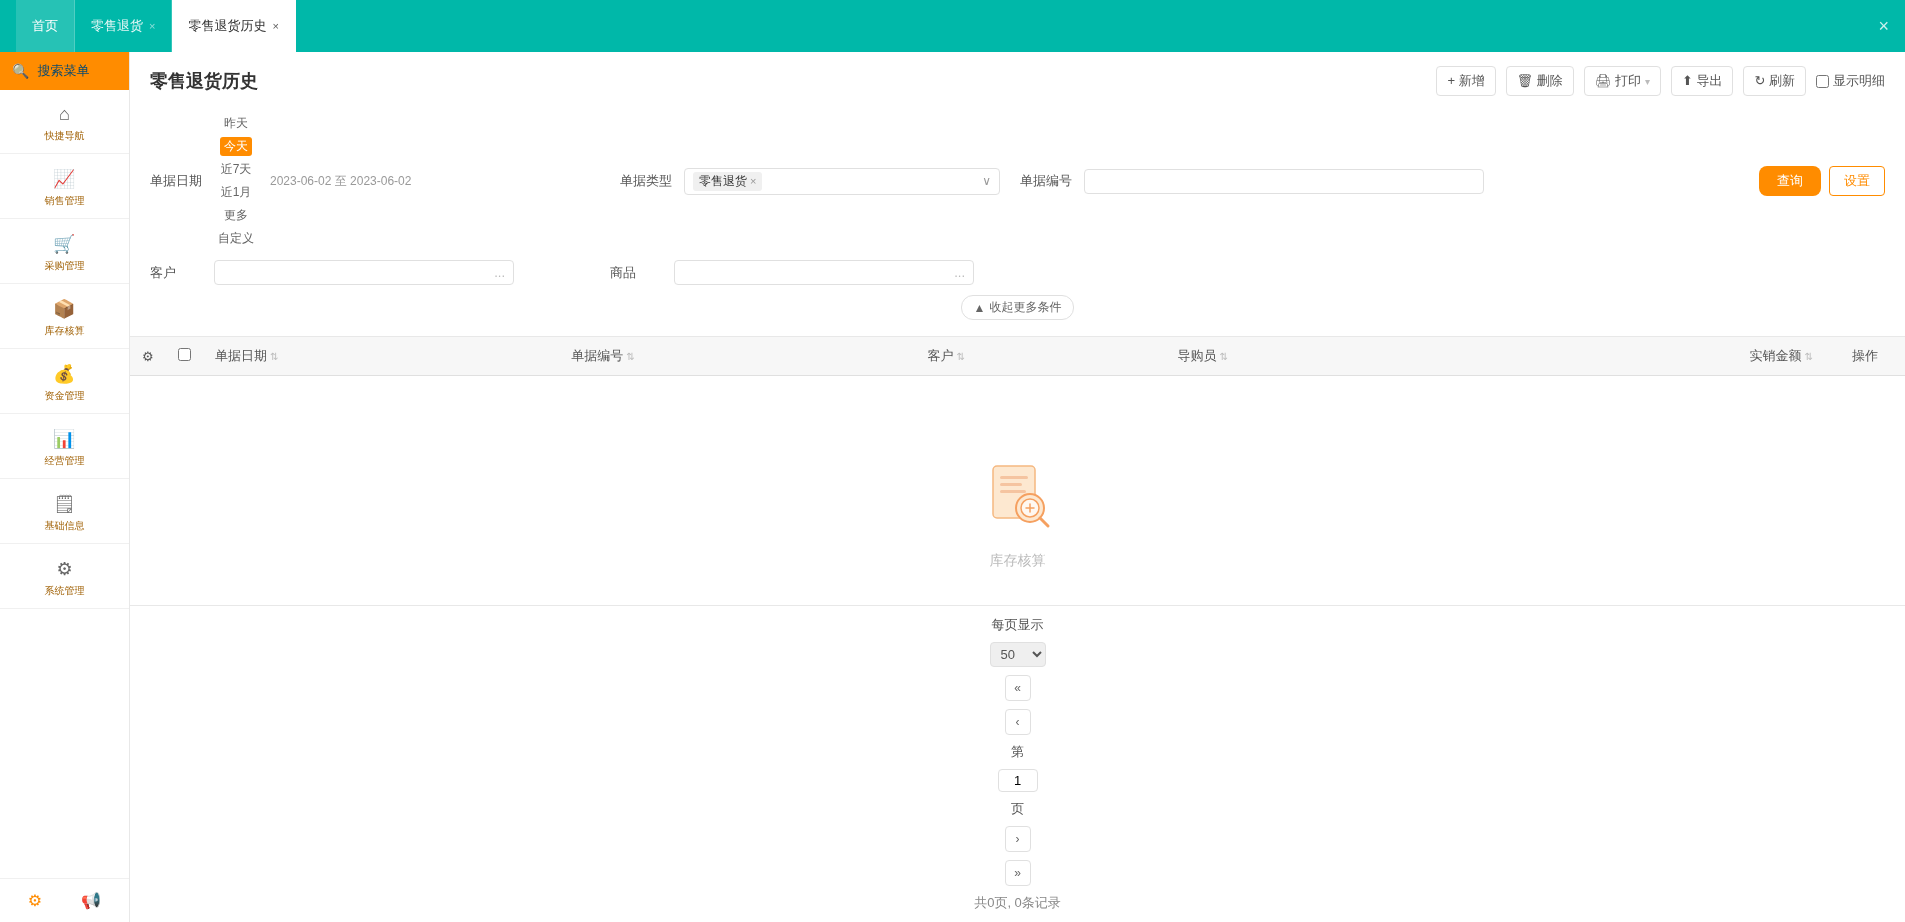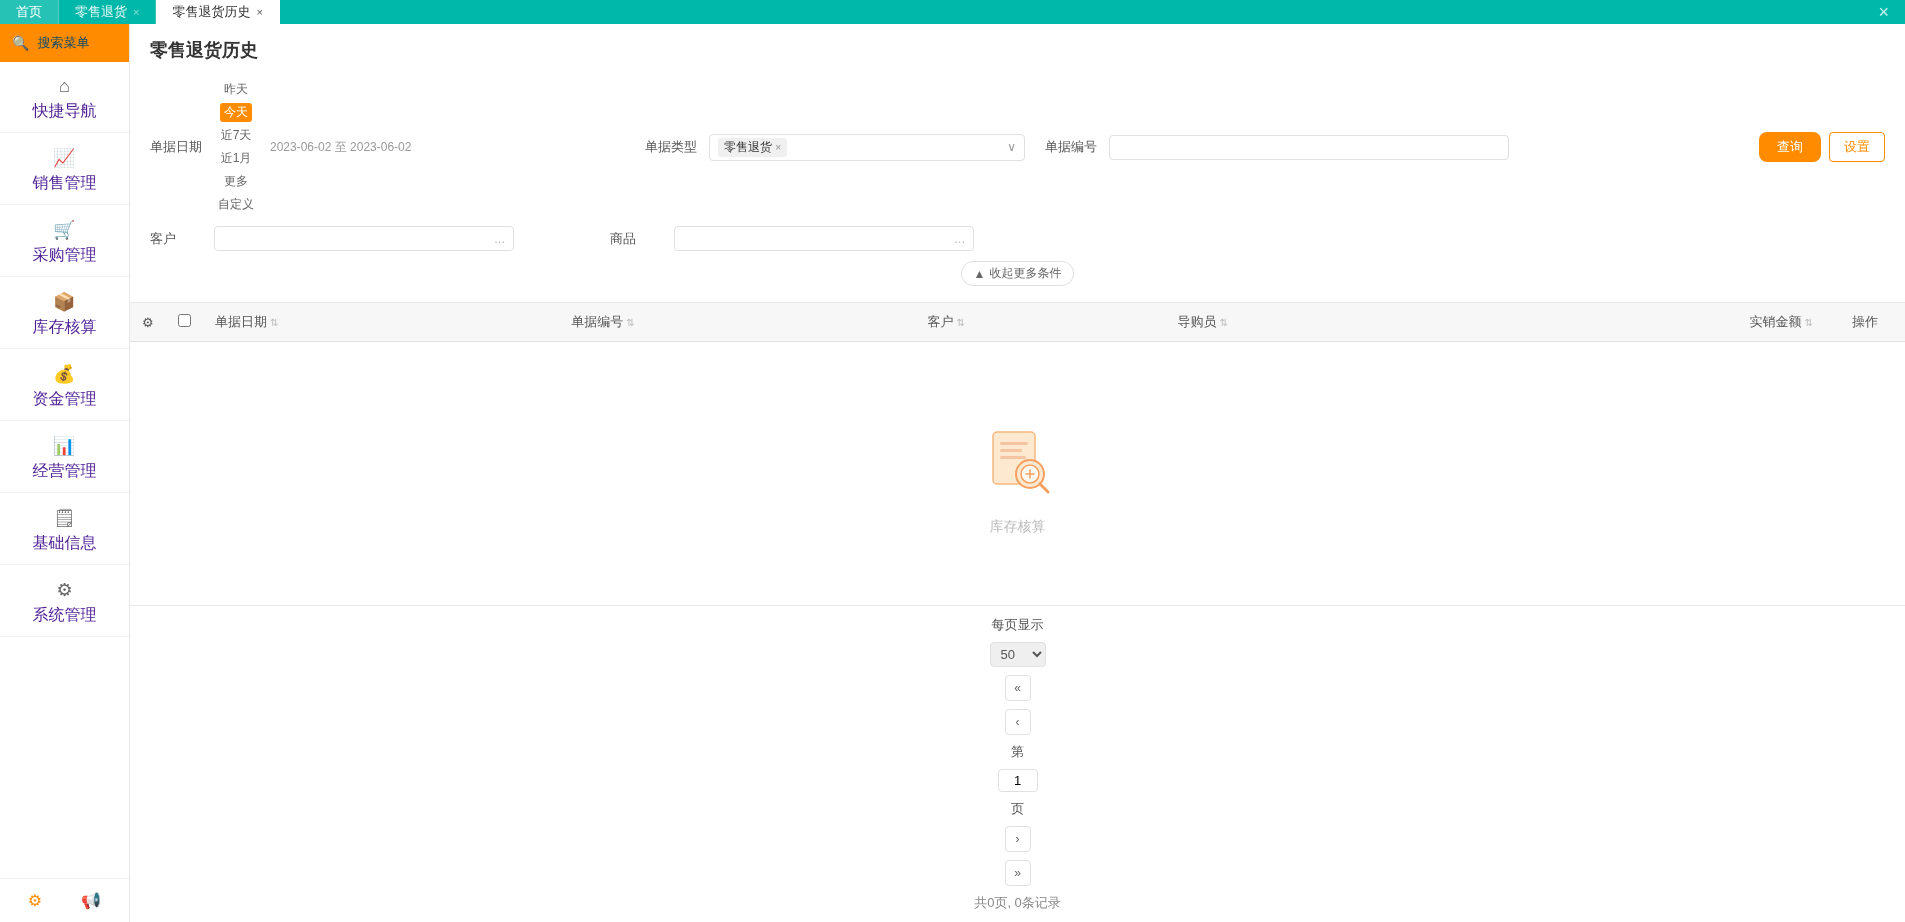--- a/index.html
+++ b/index.html
@@ -1,25 +1,25 @@
 <!DOCTYPE html>
 <html><head>
   <meta charset="utf-8">
   <style>
     * { box-sizing: border-box; margin: 0; padding: 0; font-family: 'Microsoft YaHei', Arial, sans-serif; }
     body { display: flex; flex-direction: column; height: 922px; overflow: hidden; background: #f5f5f5; }
 
     
     .top-bar {
       background: #00b8a9;
-      height: 24px;
+      height: 52px;
       display: flex;
       align-items: center;
       flex-shrink: 0;
-      padding-left: 0;
+      padding-left: 16px;
       position: relative;
     }
     .top-bar-tabs {
       display: flex;
       align-items: stretch;
       height: 100%;
       flex: 1;
     }
     .tab {
       display: flex;
@@ -84,21 +84,21 @@
     .sidebar-item {
       display: flex;
       flex-direction: column;
       align-items: center;
       padding: 14px 8px 10px;
       cursor: pointer;
       border-bottom: 1px solid #f0f0f0;
       gap: 4px;
     }
     .sidebar-item .s-icon { font-size: 18px; color: #666; }
-    .sidebar-item .s-label { font-size: 16px; color: #4c1d95; }
+    .sidebar-item .s-label { font-size: 10px; color: #a16207; }
     .sidebar-bottom {
       margin-top: auto;
       display: flex;
       justify-content: space-around;
       padding: 12px 8px;
       border-top: 1px solid #f0f0f0;
     }
     .sidebar-bottom .btn-icon {
       color: #ff8c00;
       font-size: 16px;
@@ -457,38 +457,60 @@
       <span class="btn-icon">⚙</span>
       <span class="btn-icon">📢</span>
     </div>
   </div>
 
   <div class="content">
 
     <div class="page-header">
       <div class="page-title-row">
         <span class="page-title">零售退货历史</span>
+        <div class="toolbar">
+          <button class="toolbar-btn">
+            <span>+ 新增</span>
+          </button>
+          <button class="toolbar-btn">
+            <span>🗑 删除</span>
+          </button>
+          <button class="toolbar-btn">
+            <span>🖨 打印</span>
+            <span style="font-size:10px;color:#bbb;">▾</span>
+          </button>
+          <button class="toolbar-btn">
+            <span>⬆ 导出</span>
+          </button>
+          <button class="toolbar-btn">
+            <span>↻ 刷新</span>
+          </button>
+          <label class="show-detail">
+            <input type="checkbox" style="">
+            <span>显示明细</span>
+          </label>
+        </div>
       </div>
 
       <div class="filter-area">
 
         <div class="filter-row">
           <div class="filter-item" style="max-width: 460px;">
             <span class="filter-label">单据日期</span>
             <div class="filter-date-options">
               <span class="date-opt">昨天</span>
               <span class="date-opt active">今天</span>
               <span class="date-opt">近7天</span>
               <span class="date-opt">近1月</span>
               <span class="date-opt">更多</span>
               <span class="date-opt">自定义</span>
             </div>
             <span class="date-range">2023-06-02 至 2023-06-02</span>
           </div>
-          <div class="filter-item" style="max-width: 380px; margin-left: 35px;">
+          <div class="filter-item" style="max-width: 380px; margin-left: 10px;">
             <span class="filter-label">单据类型</span>
             <div class="filter-tag-input">
               <div class="filter-tag">
                 <span>零售退货</span>
                 <span class="tag-close">×</span>
               </div>
               <span class="filter-dropdown">∨</span>
             </div>
           </div>
           <div class="filter-item" style="flex: 1; margin-left: 20px;">

